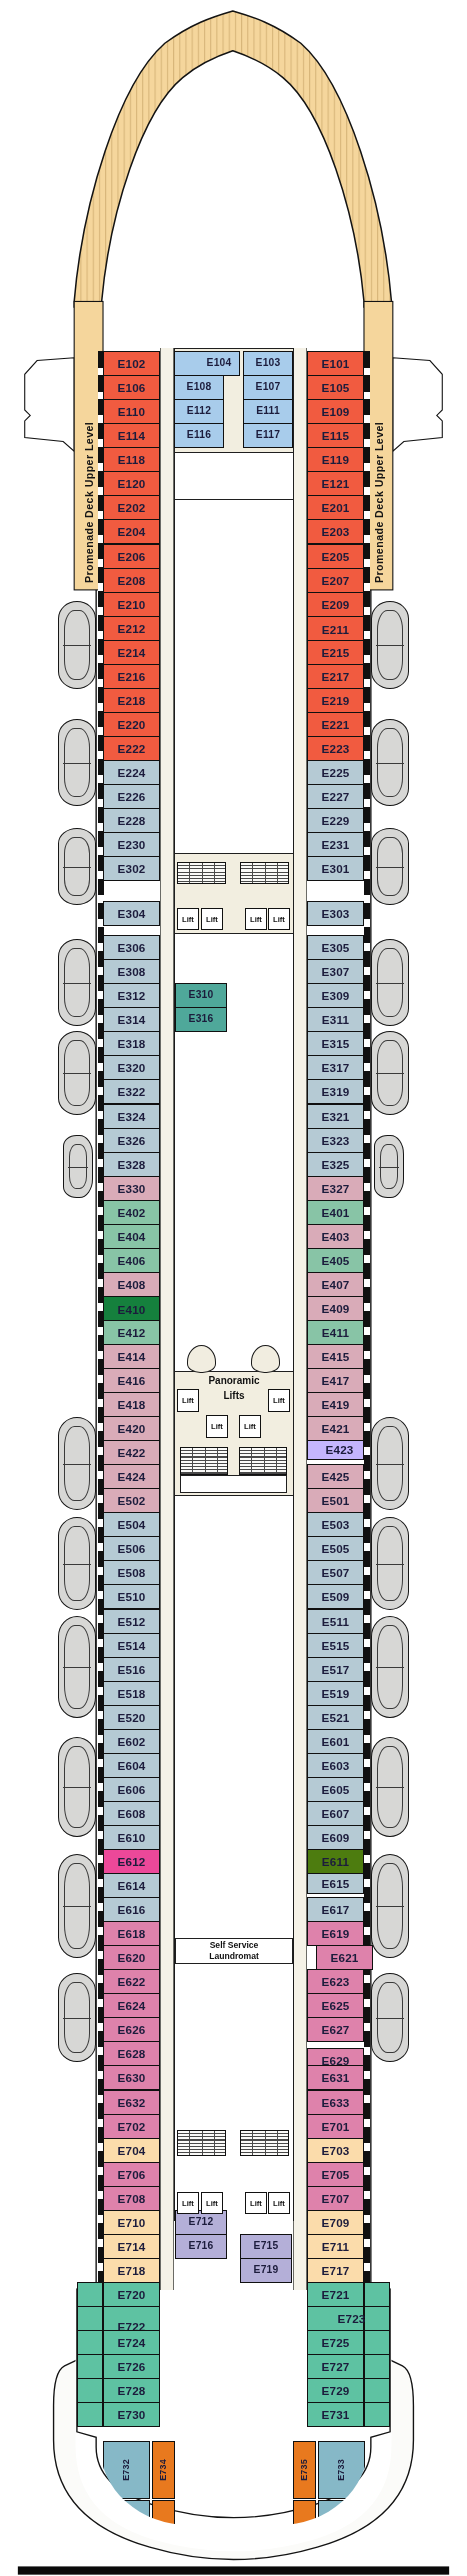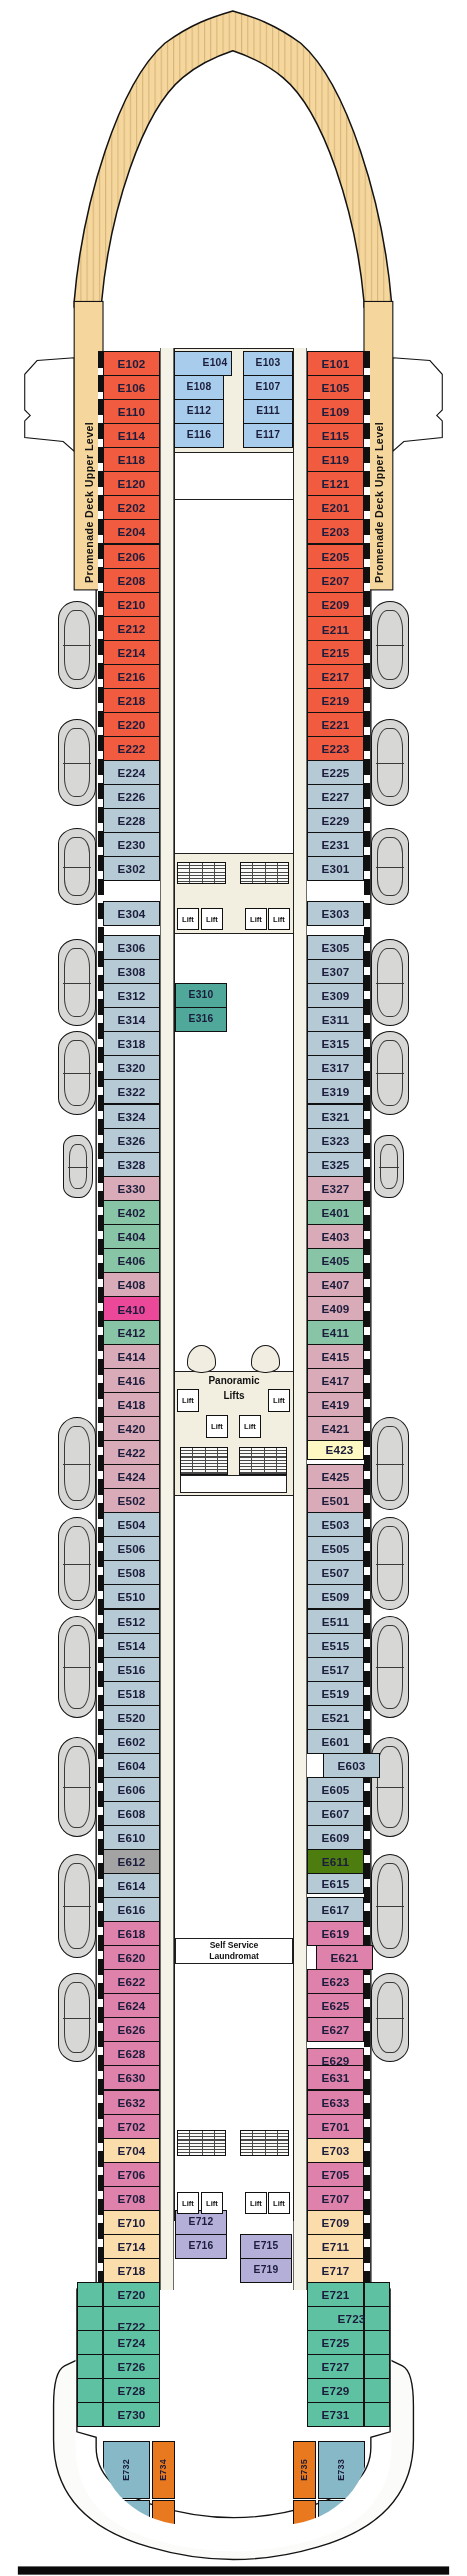--- a/index.html
+++ b/index.html
@@ -166,21 +166,21 @@
       <div class="cabin" style="left: 103px; top: 1055px; width: 57px; height: 25px; background: rgb(181, 202, 212); z-index: 10;">E320</div>
       <div class="cabin" style="left: 103px; top: 1079px; width: 57px; height: 25px; background: rgb(181, 202, 212); z-index: 10;">E322</div>
       <div class="cabin" style="left: 103px; top: 1104px; width: 57px; height: 25px; background: rgb(181, 202, 212); z-index: 10;">E324</div>
       <div class="cabin" style="left: 103px; top: 1128px; width: 57px; height: 25px; background: rgb(181, 202, 212); z-index: 10;">E326</div>
       <div class="cabin" style="left: 103px; top: 1152px; width: 57px; height: 25px; background: rgb(181, 202, 212); z-index: 10;">E328</div>
       <div class="cabin" style="left: 103px; top: 1176px; width: 57px; height: 25px; background: rgb(217, 171, 184); z-index: 10;">E330</div>
       <div class="cabin" style="left: 103px; top: 1200px; width: 57px; height: 25px; background: rgb(136, 196, 166); z-index: 10;">E402</div>
       <div class="cabin" style="left: 103px; top: 1224px; width: 57px; height: 25px; background: rgb(136, 196, 166); z-index: 10;">E404</div>
       <div class="cabin" style="left: 103px; top: 1248px; width: 57px; height: 25px; background: rgb(136, 196, 166); z-index: 10;">E406</div>
       <div class="cabin" style="left: 103px; top: 1272px; width: 57px; height: 25px; background: rgb(217, 171, 184); z-index: 10;">E408</div>
-      <div class="cabin" style="left: 103px; top: 1296px; width: 57px; height: 28px; background: #ec4899; z-index: 10;">E410</div>
+      <div class="cabin" style="left: 103px; top: 1296px; width: 57px; height: 28px; background: #15803d; z-index: 10;">E410</div>
       <div class="cabin" style="left: 103px; top: 1320px; width: 57px; height: 25px; background: rgb(136, 196, 166); z-index: 10;">E412</div>
       <div class="cabin" style="left: 103px; top: 1344px; width: 57px; height: 25px; background: rgb(217, 171, 184); z-index: 10;">E414</div>
       <div class="cabin" style="left: 103px; top: 1368px; width: 57px; height: 25px; background: rgb(217, 171, 184); z-index: 10;">E416</div>
       <div class="cabin" style="left: 103px; top: 1392px; width: 57px; height: 25px; background: rgb(217, 171, 184); z-index: 10;">E418</div>
       <div class="cabin" style="left: 103px; top: 1416px; width: 57px; height: 25px; background: rgb(217, 171, 184); z-index: 10;">E420</div>
       <div class="cabin" style="left: 103px; top: 1440px; width: 57px; height: 25px; background: rgb(217, 171, 184); z-index: 10;">E422</div>
       <div class="cabin" style="left: 103px; top: 1464px; width: 57px; height: 25px; background: rgb(217, 171, 184); z-index: 10;">E424</div>
       <div class="cabin" style="left: 103px; top: 1488px; width: 57px; height: 25px; background: rgb(217, 171, 184); z-index: 10;">E502</div>
       <div class="cabin" style="left: 103px; top: 1512px; width: 57px; height: 25px; background: rgb(181, 202, 212); z-index: 10;">E504</div>
       <div class="cabin" style="left: 103px; top: 1536px; width: 57px; height: 25px; background: rgb(181, 202, 212); z-index: 10;">E506</div>
@@ -189,21 +189,21 @@
       <div class="cabin" style="left: 103px; top: 1609px; width: 57px; height: 25px; background: rgb(181, 202, 212); z-index: 10;">E512</div>
       <div class="cabin" style="left: 103px; top: 1633px; width: 57px; height: 25px; background: rgb(181, 202, 212); z-index: 10;">E514</div>
       <div class="cabin" style="left: 103px; top: 1657px; width: 57px; height: 25px; background: rgb(181, 202, 212); z-index: 10;">E516</div>
       <div class="cabin" style="left: 103px; top: 1681px; width: 57px; height: 25px; background: rgb(181, 202, 212); z-index: 10;">E518</div>
       <div class="cabin" style="left: 103px; top: 1705px; width: 57px; height: 25px; background: rgb(181, 202, 212); z-index: 10;">E520</div>
       <div class="cabin" style="left: 103px; top: 1729px; width: 57px; height: 25px; background: rgb(181, 202, 212); z-index: 10;">E602</div>
       <div class="cabin" style="left: 103px; top: 1753px; width: 57px; height: 25px; background: rgb(181, 202, 212); z-index: 10;">E604</div>
       <div class="cabin" style="left: 103px; top: 1777px; width: 57px; height: 25px; background: rgb(181, 202, 212); z-index: 10;">E606</div>
       <div class="cabin" style="left: 103px; top: 1801px; width: 57px; height: 25px; background: rgb(181, 202, 212); z-index: 10;">E608</div>
       <div class="cabin" style="left: 103px; top: 1825px; width: 57px; height: 25px; background: rgb(181, 202, 212); z-index: 10;">E610</div>
-      <div class="cabin" style="left: 103px; top: 1849px; width: 57px; height: 25px; background: #a3a3a3; z-index: 10;">E612</div>
+      <div class="cabin" style="left: 103px; top: 1849px; width: 57px; height: 25px; background: #ec4899; z-index: 10;">E612</div>
       <div class="cabin" style="left: 103px; top: 1873px; width: 57px; height: 25px; background: rgb(181, 202, 212); z-index: 10;">E614</div>
       <div class="cabin" style="left: 103px; top: 1897px; width: 57px; height: 25px; background: rgb(181, 202, 212); z-index: 10;">E616</div>
       <div class="cabin" style="left: 103px; top: 1921px; width: 57px; height: 25px; background: rgb(222, 130, 171); z-index: 10;">E618</div>
       <div class="cabin" style="left: 103px; top: 1945px; width: 57px; height: 25px; background: rgb(222, 130, 171); z-index: 10;">E620</div>
       <div class="cabin" style="left: 103px; top: 1969px; width: 57px; height: 25px; background: rgb(222, 130, 171); z-index: 10;">E622</div>
       <div class="cabin" style="left: 103px; top: 1993px; width: 57px; height: 25px; background: rgb(222, 130, 171); z-index: 10;">E624</div>
       <div class="cabin" style="left: 103px; top: 2017px; width: 57px; height: 25px; background: rgb(222, 130, 171); z-index: 10;">E626</div>
       <div class="cabin" style="left: 103px; top: 2041px; width: 57px; height: 25px; background: rgb(222, 130, 171); z-index: 10;">E628</div>
       <div class="cabin" style="left: 103px; top: 2065px; width: 57px; height: 25px; background: rgb(222, 130, 171); z-index: 10;">E630</div>
       <div class="cabin" style="left: 103px; top: 2090px; width: 57px; height: 25px; background: rgb(222, 130, 171); z-index: 10;">E632</div>
@@ -263,34 +263,34 @@
       <div class="cabin" style="left: 307px; top: 1200px; width: 57px; height: 25px; background: rgb(136, 196, 166); z-index: 10;">E401</div>
       <div class="cabin" style="left: 307px; top: 1224px; width: 57px; height: 25px; background: rgb(217, 171, 184); z-index: 10;">E403</div>
       <div class="cabin" style="left: 307px; top: 1248px; width: 57px; height: 25px; background: rgb(136, 196, 166); z-index: 10;">E405</div>
       <div class="cabin" style="left: 307px; top: 1272px; width: 57px; height: 25px; background: rgb(217, 171, 184); z-index: 10;">E407</div>
       <div class="cabin" style="left: 307px; top: 1296px; width: 57px; height: 25px; background: rgb(217, 171, 184); z-index: 10;">E409</div>
       <div class="cabin" style="left: 307px; top: 1320px; width: 57px; height: 25px; background: rgb(136, 196, 166); z-index: 10;">E411</div>
       <div class="cabin" style="left: 307px; top: 1344px; width: 57px; height: 25px; background: rgb(217, 171, 184); z-index: 10;">E415</div>
       <div class="cabin" style="left: 307px; top: 1368px; width: 57px; height: 25px; background: rgb(217, 171, 184); z-index: 10;">E417</div>
       <div class="cabin" style="left: 307px; top: 1392px; width: 57px; height: 25px; background: rgb(217, 171, 184); z-index: 10;">E419</div>
       <div class="cabin" style="left: 307px; top: 1416px; width: 57px; height: 25px; background: rgb(217, 171, 184); z-index: 10;">E421</div>
-      <div class="cabin" style="left: 307px; top: 1440px; width: 57px; height: 20px; background: #fef9c3; z-index: 10; padding-left: 8px;">E423</div>
+      <div class="cabin" style="left: 307px; top: 1440px; width: 57px; height: 20px; background: #c4b5fd; z-index: 10; padding-left: 8px;">E423</div>
       <div class="cabin" style="left: 307px; top: 1464px; width: 57px; height: 25px; background: rgb(217, 171, 184); z-index: 10;">E425</div>
       <div class="cabin" style="left: 307px; top: 1488px; width: 57px; height: 25px; background: rgb(217, 171, 184); z-index: 10;">E501</div>
       <div class="cabin" style="left: 307px; top: 1512px; width: 57px; height: 25px; background: rgb(181, 202, 212); z-index: 10;">E503</div>
       <div class="cabin" style="left: 307px; top: 1536px; width: 57px; height: 25px; background: rgb(181, 202, 212); z-index: 10;">E505</div>
       <div class="cabin" style="left: 307px; top: 1560px; width: 57px; height: 25px; background: rgb(181, 202, 212); z-index: 10;">E507</div>
       <div class="cabin" style="left: 307px; top: 1584px; width: 57px; height: 25px; background: rgb(181, 202, 212); z-index: 10;">E509</div>
       <div class="cabin" style="left: 307px; top: 1609px; width: 57px; height: 25px; background: rgb(181, 202, 212); z-index: 10;">E511</div>
       <div class="cabin" style="left: 307px; top: 1633px; width: 57px; height: 25px; background: rgb(181, 202, 212); z-index: 10;">E515</div>
       <div class="cabin" style="left: 307px; top: 1657px; width: 57px; height: 25px; background: rgb(181, 202, 212); z-index: 10;">E517</div>
       <div class="cabin" style="left: 307px; top: 1681px; width: 57px; height: 25px; background: rgb(181, 202, 212); z-index: 10;">E519</div>
       <div class="cabin" style="left: 307px; top: 1705px; width: 57px; height: 25px; background: rgb(181, 202, 212); z-index: 10;">E521</div>
       <div class="cabin" style="left: 307px; top: 1729px; width: 57px; height: 25px; background: rgb(181, 202, 212); z-index: 10;">E601</div>
-      <div class="cabin" style="left: 323px; top: 1753px; width: 57px; height: 25px; background: rgb(181, 202, 212); z-index: 10;">E603</div>
+      <div class="cabin" style="left: 307px; top: 1753px; width: 57px; height: 25px; background: rgb(181, 202, 212); z-index: 10;">E603</div>
       <div class="cabin" style="left: 307px; top: 1777px; width: 57px; height: 25px; background: rgb(181, 202, 212); z-index: 10;">E605</div>
       <div class="cabin" style="left: 307px; top: 1801px; width: 57px; height: 25px; background: rgb(181, 202, 212); z-index: 10;">E607</div>
       <div class="cabin" style="left: 307px; top: 1825px; width: 57px; height: 25px; background: rgb(181, 202, 212); z-index: 10;">E609</div>
       <div class="cabin" style="left: 307px; top: 1849px; width: 57px; height: 25px; background: #4d7c0f; z-index: 10;">E611</div>
       <div class="cabin" style="left: 307px; top: 1873px; width: 57px; height: 21px; background: rgb(181, 202, 212); z-index: 10;">E615</div>
       <div class="cabin" style="left: 307px; top: 1897px; width: 57px; height: 25px; background: rgb(181, 202, 212); z-index: 10;">E617</div>
       <div class="cabin" style="left: 307px; top: 1921px; width: 57px; height: 25px; background: rgb(222, 130, 171); z-index: 10;">E619</div>
       <div class="cabin" style="left: 316px; top: 1945px; width: 57px; height: 25px; background: rgb(222, 130, 171); z-index: 10;">E621</div>
       <div class="cabin" style="left: 307px; top: 1969px; width: 57px; height: 25px; background: rgb(222, 130, 171); z-index: 10;">E623</div>
       <div class="cabin" style="left: 307px; top: 1993px; width: 57px; height: 25px; background: rgb(222, 130, 171); z-index: 10;">E625</div>
@@ -310,21 +310,21 @@
       <div class="cabin" style="left: 307px; top: 2306px; width: 57px; height: 25px; background: rgb(94, 194, 162); z-index: 10; padding-left: 32px;">E723</div>
       <div class="balcony" style="left: 364px; top: 2306px; width: 26px; height: 25px; background: rgb(94, 194, 162); z-index: 9;"></div>
       <div class="cabin" style="left: 307px; top: 2330px; width: 57px; height: 25px; background: rgb(94, 194, 162); z-index: 10;">E725</div>
       <div class="balcony" style="left: 364px; top: 2330px; width: 26px; height: 25px; background: rgb(94, 194, 162); z-index: 9;"></div>
       <div class="cabin" style="left: 307px; top: 2354px; width: 57px; height: 25px; background: rgb(94, 194, 162); z-index: 10;">E727</div>
       <div class="balcony" style="left: 364px; top: 2354px; width: 26px; height: 25px; background: rgb(94, 194, 162); z-index: 9;"></div>
       <div class="cabin" style="left: 307px; top: 2378px; width: 57px; height: 25px; background: rgb(94, 194, 162); z-index: 10;">E729</div>
       <div class="balcony" style="left: 364px; top: 2378px; width: 26px; height: 25px; background: rgb(94, 194, 162); z-index: 9;"></div>
       <div class="cabin" style="left: 307px; top: 2402px; width: 57px; height: 25px; background: rgb(94, 194, 162); z-index: 10;">E731</div>
       <div class="balcony" style="left: 364px; top: 2402px; width: 26px; height: 25px; background: rgb(94, 194, 162); z-index: 9;"></div>
-      <div class="cabin small" style="left: 174px; top: 351px; width: 58px; height: 25px; background: rgb(168, 204, 235); z-index: 10; padding-left: 24px;">E104</div>
+      <div class="cabin small" style="left: 174px; top: 351px; width: 66px; height: 25px; background: rgb(168, 204, 235); z-index: 10; padding-left: 24px;">E104</div>
       <div class="cabin small" style="left: 174px; top: 375px; width: 50px; height: 25px; background: rgb(168, 204, 235); z-index: 10;">E108</div>
       <div class="cabin small" style="left: 174px; top: 399px; width: 50px; height: 25px; background: rgb(168, 204, 235); z-index: 10;">E112</div>
       <div class="cabin small" style="left: 174px; top: 423px; width: 50px; height: 25px; background: rgb(168, 204, 235); z-index: 10;">E116</div>
       <div class="cabin small" style="left: 243px; top: 351px; width: 50px; height: 25px; background: rgb(168, 204, 235); z-index: 10;">E103</div>
       <div class="cabin small" style="left: 243px; top: 375px; width: 50px; height: 25px; background: rgb(168, 204, 235); z-index: 10;">E107</div>
       <div class="cabin small" style="left: 243px; top: 399px; width: 50px; height: 25px; background: rgb(168, 204, 235); z-index: 10;">E111</div>
       <div class="cabin small" style="left: 243px; top: 423px; width: 50px; height: 25px; background: rgb(168, 204, 235); z-index: 10;">E117</div>
       <div class="cabin small" style="left: 175px; top: 983px; width: 52px; height: 25px; background: rgb(79, 168, 154); z-index: 10;">E310</div>
       <div class="cabin small" style="left: 175px; top: 1007px; width: 52px; height: 25px; background: rgb(79, 168, 154); z-index: 10;">E316</div>
       <div class="cabin small" style="left: 175px; top: 2210px; width: 52px; height: 25px; background: rgb(180, 175, 216); z-index: 10;">E712</div>

